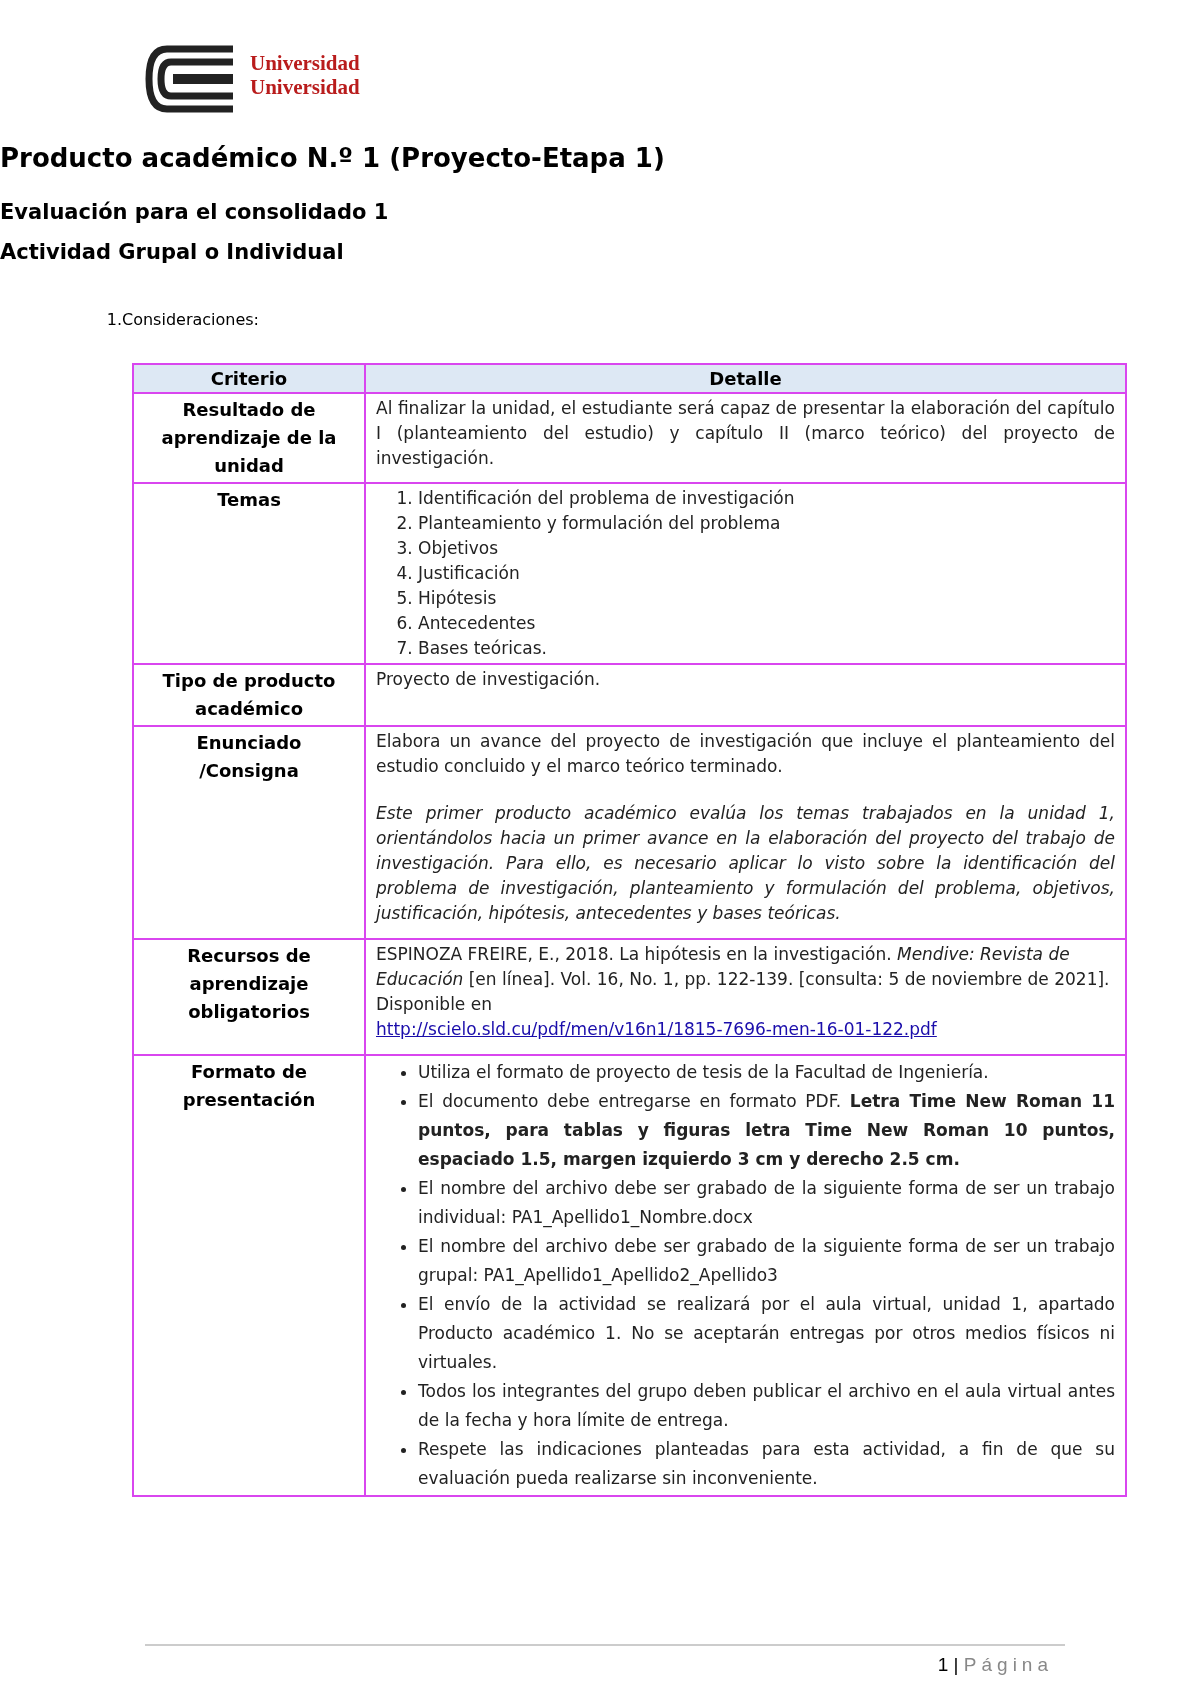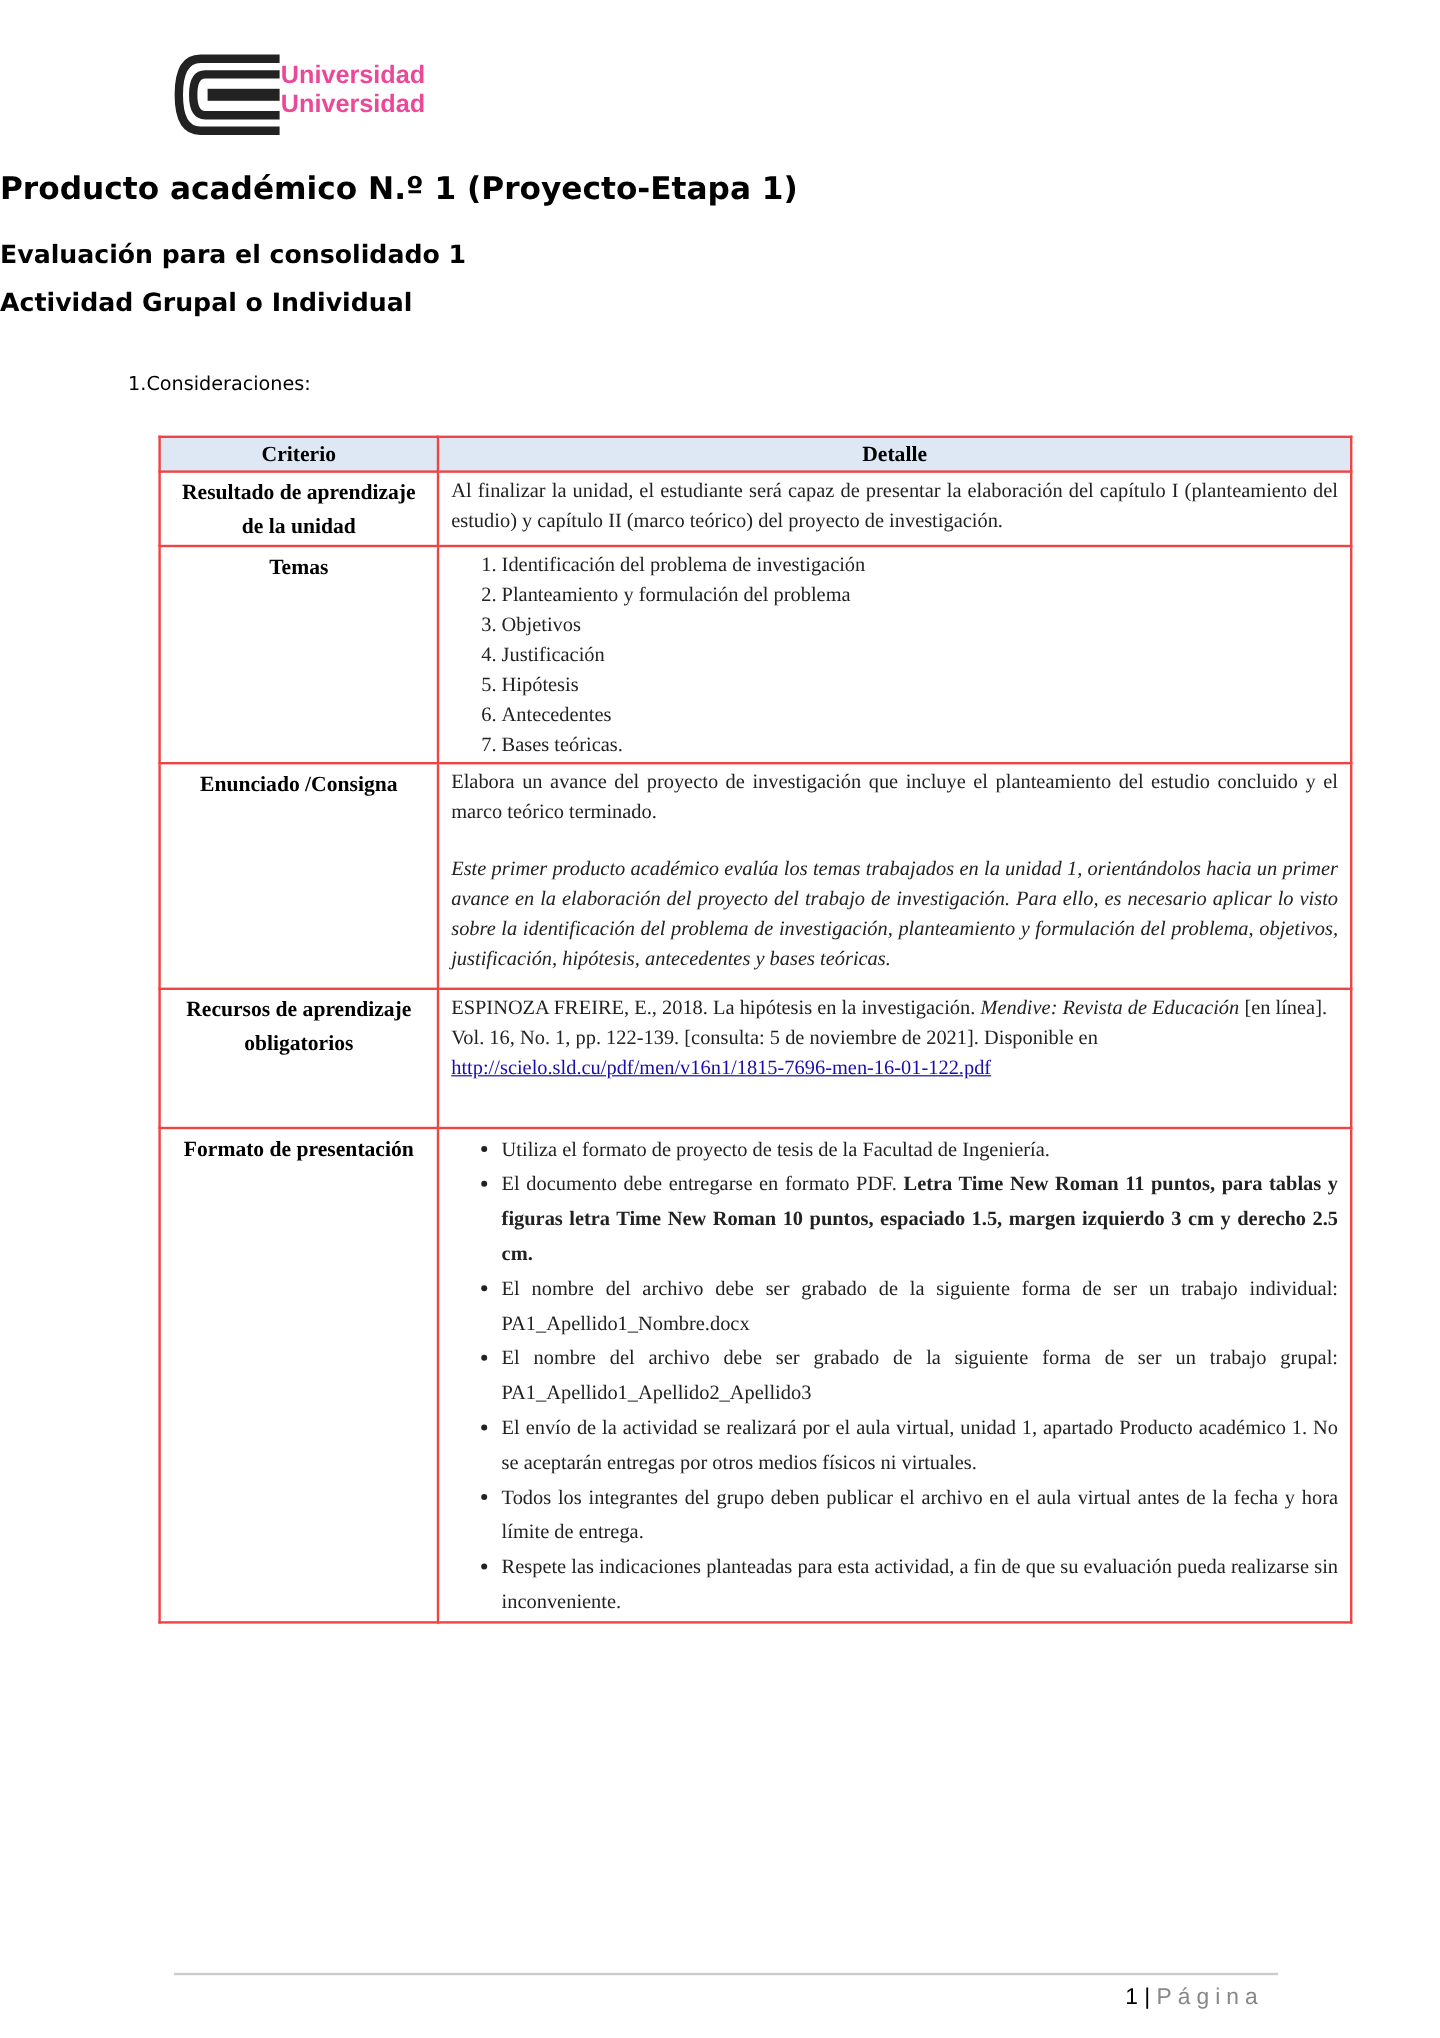--- a/index.html
+++ b/index.html
@@ -1,28 +1,28 @@
 <!DOCTYPE html>
 <html><head>
 <meta charset="utf-8">
 <style>
   html,body{margin:0;padding:0;background:#fff;}
   body{width:1200px;height:1698px;position:relative;font-family:"DejaVu Sans",sans-serif;color:#000;overflow:hidden;}
   .header{position:absolute;left:145px;top:45px;width:920px;height:70px;}
   .logo{position:absolute;left:0;top:0;width:90px;height:68px;}
-  .logo-text{position:absolute;left:89px;top:6px;font-family:Liberation Sans, sans-serif;font-size:21px;line-height:24px;color:#ec4899;font-weight:bold;}
+  .logo-text{position:absolute;left:105px;top:6px;font-family:Liberation Serif, serif;font-size:21px;line-height:24px;color:#b91c1c;font-weight:bold;}
   .course{position:absolute;left:278px;top:28px;font-family:"Liberation Sans",sans-serif;font-size:25px;color:#111;}
   .title{position:absolute;left:0;width:1200px;text-align:left;font-weight:bold;}
   .t1{top:143px;font-size:26px;}
   .t2{top:200px;font-size:21px;}
   .t3{top:240px;font-size:21px;}
   .section{position:absolute;left:86px;top:310px;font-size:16px;text-align:right;}
   .section span.n{display:inline-block;width:36px;}
   table{position:absolute;left:132px;top:363px;width:995px;border-collapse:collapse;font-size:17px;}
-  td,th{border:2px solid #ef4444;vertical-align:top;padding:2px 10px;font-family:Liberation Serif, serif;}
+  td,th{border:2px solid #d946ef;vertical-align:top;padding:2px 10px;}
   th{background:#dde8f4;font-weight:bold;font-size:18px;padding:3px 0;}
   td.crit{width:210px;text-align:center;font-weight:bold;font-size:18px;line-height:28px;}
   td.det{line-height:25px;color:#222;}
   .just{text-align:justify;}
   ol,ul{margin:0;padding-left:42px;}
   ol li{line-height:25px;}
   ul li{line-height:29px;margin-bottom:0;}
   a{color:#1a0dab;}
   .footer-line{position:absolute;left:145px;top:1644px;width:920px;height:2px;background:#ccc;}
   .footer{position:absolute;right:147px;top:1654px;font-family:"Liberation Sans",sans-serif;font-size:19px;}
@@ -67,20 +67,24 @@
         <li>Planteamiento y formulación del problema</li>
         <li>Objetivos</li>
         <li>Justificación</li>
         <li>Hipótesis</li>
         <li>Antecedentes</li>
         <li>Bases teóricas.</li>
       </ol>
     </td>
   </tr>
   <tr>
+    <td class="crit">Tipo de producto académico</td>
+    <td class="det">Proyecto de investigación.</td>
+  </tr>
+  <tr>
     <td class="crit">Enunciado /Consigna</td>
     <td class="det just">
       <div>Elabora un avance del proyecto de investigación que incluye el planteamiento del estudio concluido y el marco teórico terminado.</div>
       <div style="height:22px"></div>
       <div style="font-style:italic">Este primer producto académico evalúa los temas trabajados en la unidad 1, orientándolos hacia un primer avance en la elaboración del proyecto del trabajo de investigación. Para ello, es necesario aplicar lo visto sobre la identificación del problema de investigación, planteamiento y formulación del problema, objetivos, justificación, hipótesis, antecedentes y bases teóricas.</div>
       <div style="height:10px"></div>
     </td>
   </tr>
   <tr>
     <td class="crit">Recursos de aprendizaje obligatorios</td>

